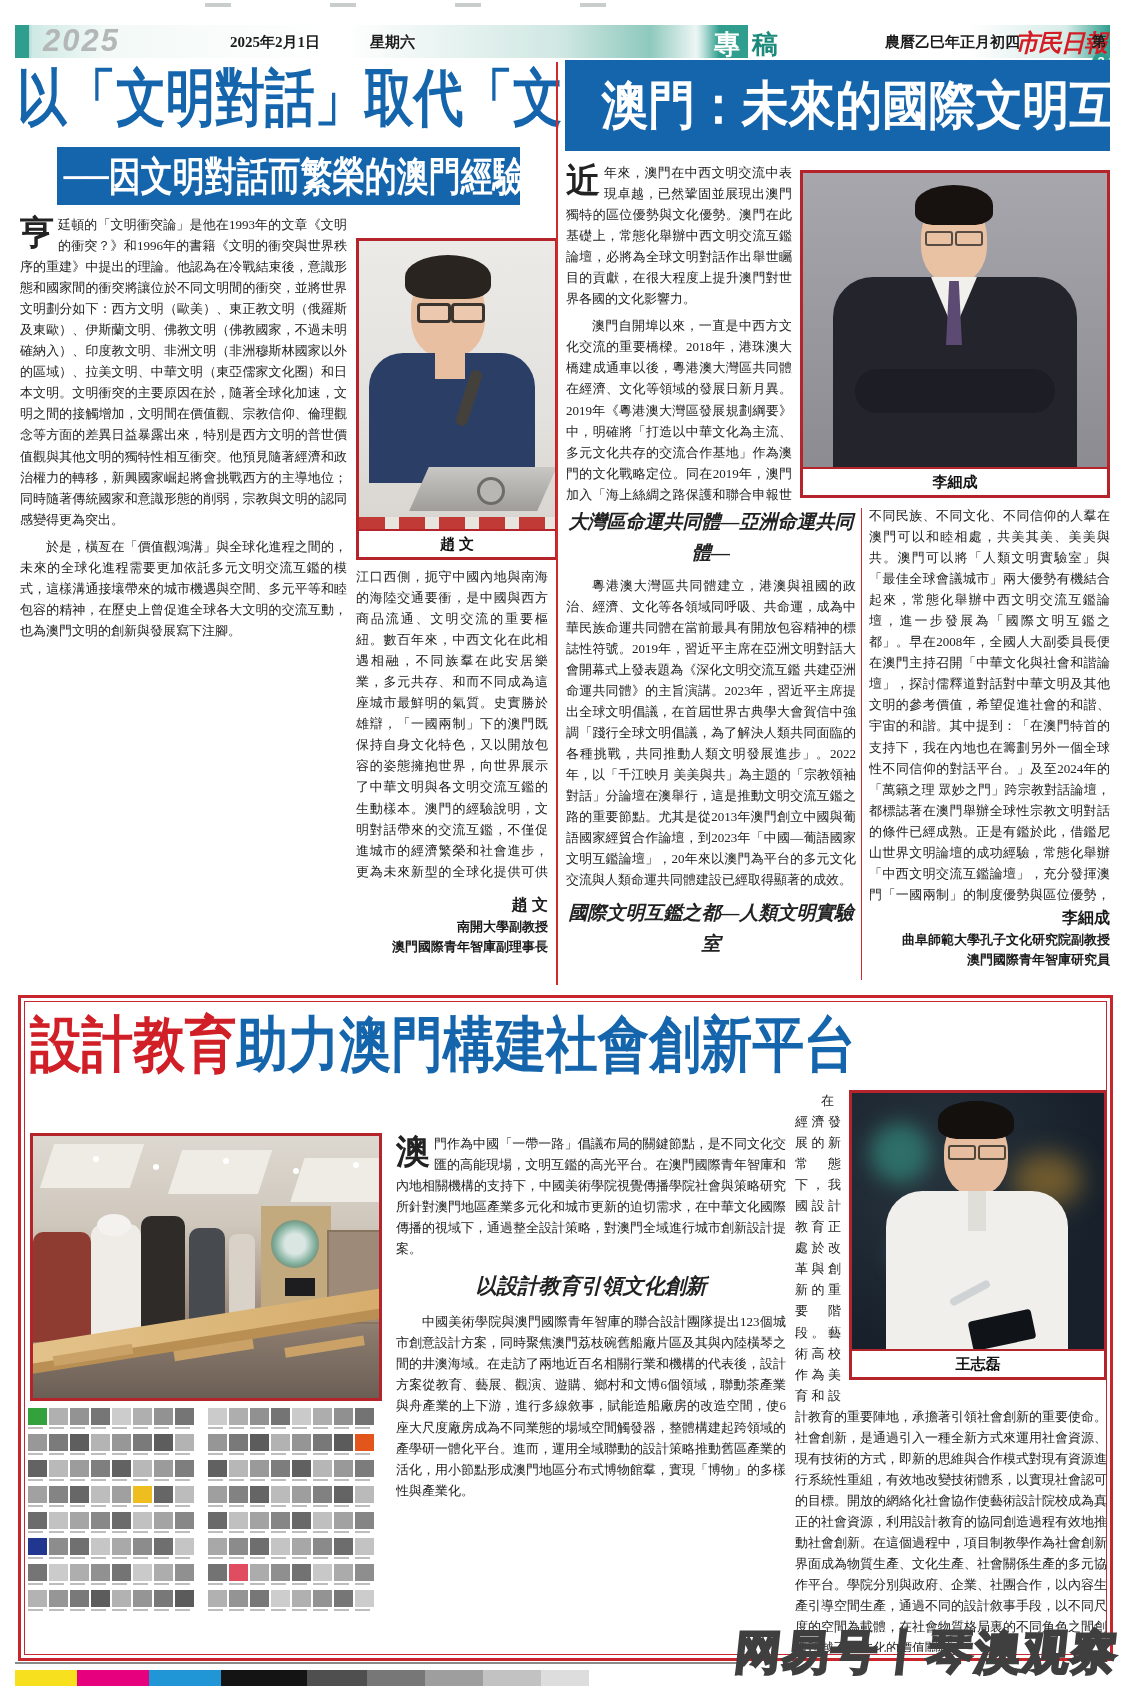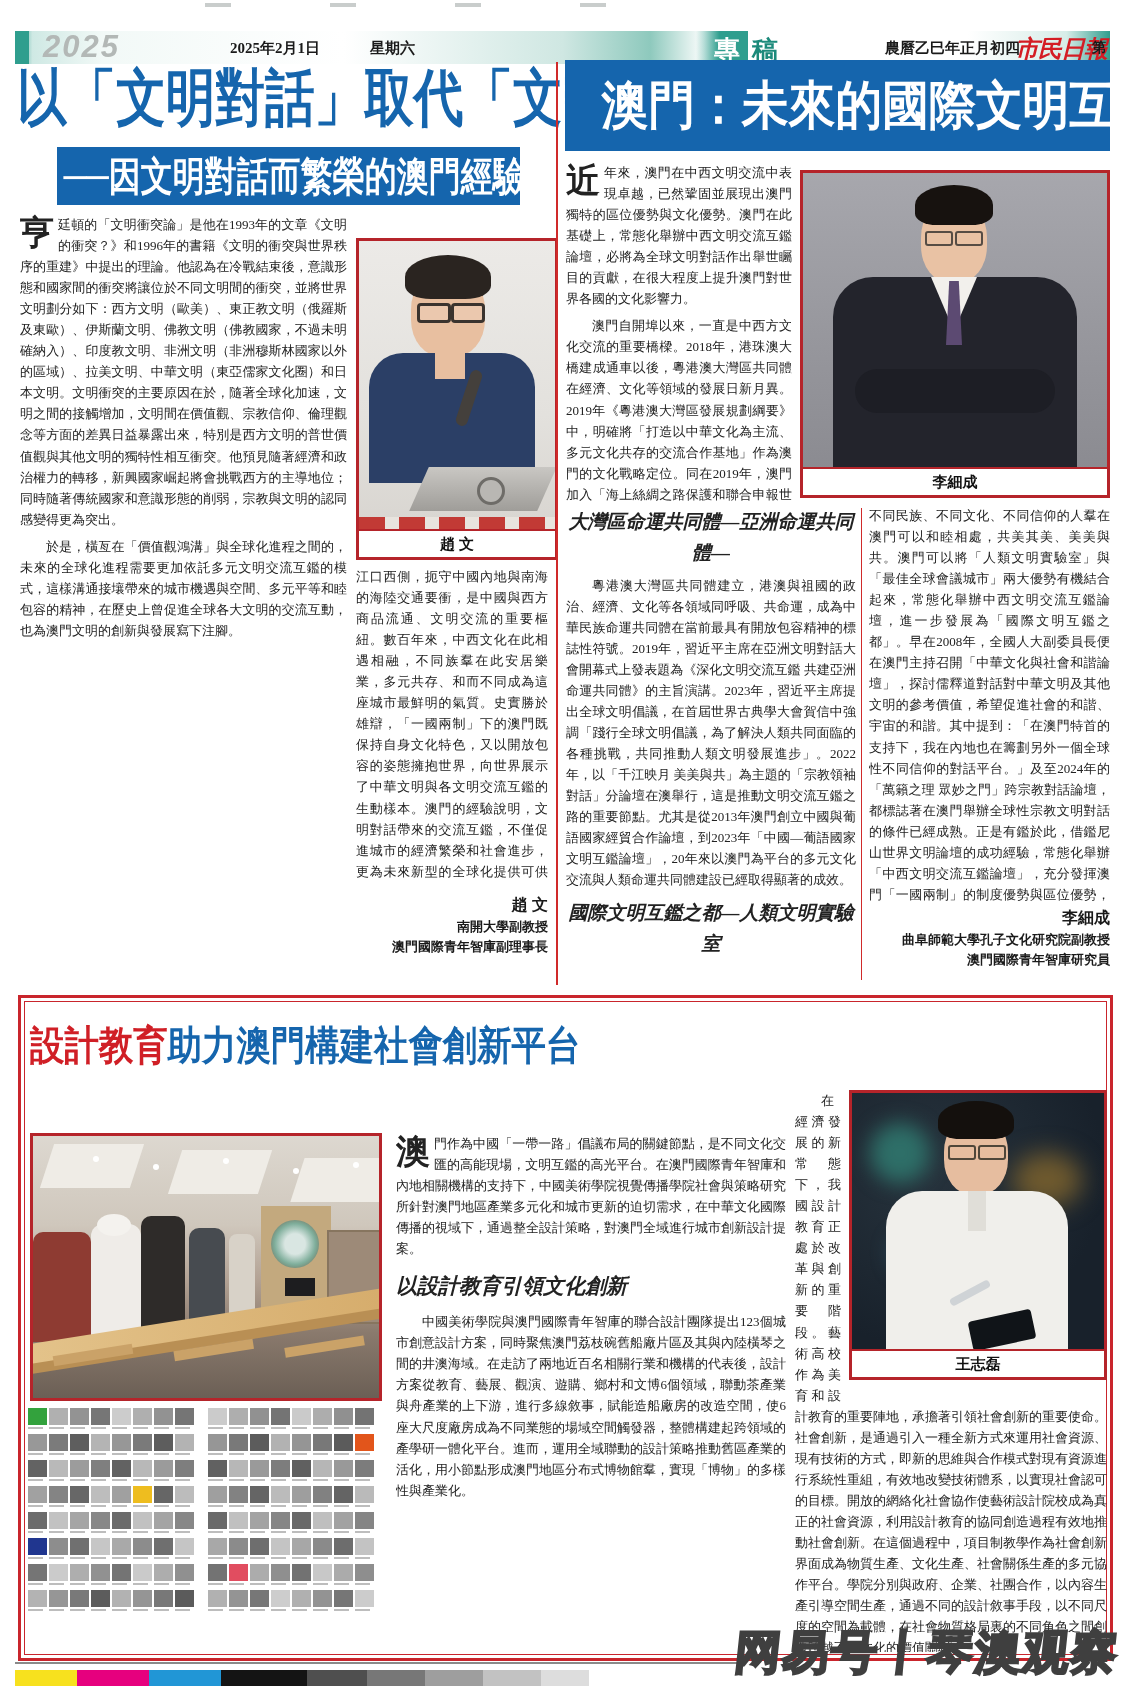--- a/index.html
+++ b/index.html
@@ -1,20 +1,20 @@
 <!DOCTYPE html>
 <html><head>
 <meta charset="utf-8">
 <style>
   html,body{margin:0;padding:0;background:#ffffff;}
   #page{position:relative;width:1125px;height:1692px;background:#ffffff;overflow:hidden;
         font-family:"Liberation Serif","DejaVu Serif",serif;color:#1a1a1a;}
   .abs{position:absolute;}
   
-  #masthead{left:15px;top:31px;width:1095px;height:33px;
+  #masthead{left:15px;top:25px;width:1095px;height:33px;
     background:linear-gradient(90deg,#2f9e8e 0,#cfe9e4 1.6%,#f2f9f7 8%,#ffffff 30%,#cfe7e2 50%,#8ec9bd 58%,#ffffff 63%,#ffffff 87%,#d7ece8 96%,#2f9e8e 100%);}
   .mh-year{left:28px;top:-2px;font-family:"Liberation Sans",sans-serif;font-weight:800;
     font-size:31px;color:#b3b8b6;letter-spacing:2px;font-style:italic;}
   .mh-date{left:215px;top:8px;font-size:15px;font-weight:700;}
   .mh-week{left:355px;top:8px;font-size:15px;font-weight:700;}
   .mh-lunar{left:870px;top:8px;font-size:15px;font-weight:700;}
   #zhuan-box{left:681px;top:0;width:52px;height:33px;background:linear-gradient(90deg,rgba(47,158,142,0),#2f9e8e 45%);}
   .mh-zhuan{left:699px;top:2px;font-size:26px;font-weight:800;color:#ffffff;}
   .mh-gao{left:737px;top:2px;font-size:26px;font-weight:800;color:#1c8a7b;}
   .mh-paper{left:1000px;top:2px;font-size:24px;font-weight:800;color:#d41c24;
@@ -51,24 +51,24 @@
   
   .photoframe{border:3px solid #b5242a;background:#fff;}
   .caption{position:absolute;left:0;right:0;bottom:0;height:26px;background:#ffffff;
     border-top:2px solid #b5242a;text-align:center;font-weight:800;font-size:15px;
     line-height:26px;font-family:"Liberation Sans",sans-serif;color:#111;}
   .photo-art{position:absolute;left:0;top:0;right:0;bottom:26px;overflow:hidden;}
   
   #bottom-box{left:18px;top:995px;width:1089px;height:660px;border:3px solid #c9252c;}
   #bottom-box-inner{position:absolute;left:3px;top:3px;right:3px;bottom:3px;border:1px solid #c9252c;}
   #hl-bottom{left:30px;top:1003px;width:820px;height:86px;white-space:nowrap;
-    font-family:Liberation Sans, sans-serif;font-weight:900;font-size:40px;line-height:84px;}
+    font-family:Liberation Sans, sans-serif;font-weight:900;font-size:60px;line-height:84px;}
   #hl-bottom .red{color:#d01f26;}
   #hl-bottom .blue{color:#1565ad;}
-  .subhead-b{font-weight:800;font-style:italic;font-size:21px;margin:10px 0 8px;}
+  .subhead-b{font-weight:800;font-style:italic;text-align:center;font-size:21px;margin:10px 0 8px;}
   
   #thumb-grid{left:28px;top:1408px;width:354px;height:240px;}
   .thumbrow{display:flex;margin-bottom:4px;}
   .thumb{width:19px;height:22px;margin-right:2px;flex:0 0 auto;}
   .thumb .timg{width:100%;height:17px;}
   .thumb .tcap{width:80%;height:2px;margin-top:2px;background:#bdbdbd;}
   .groupgap{width:12px;flex:0 0 auto;}
   
   #watermark{left:735px;top:1622px;width:390px;font-family:"Liberation Sans",sans-serif;
     font-weight:900;font-size:46px;letter-spacing:2px;color:rgba(255,255,255,0.05);

